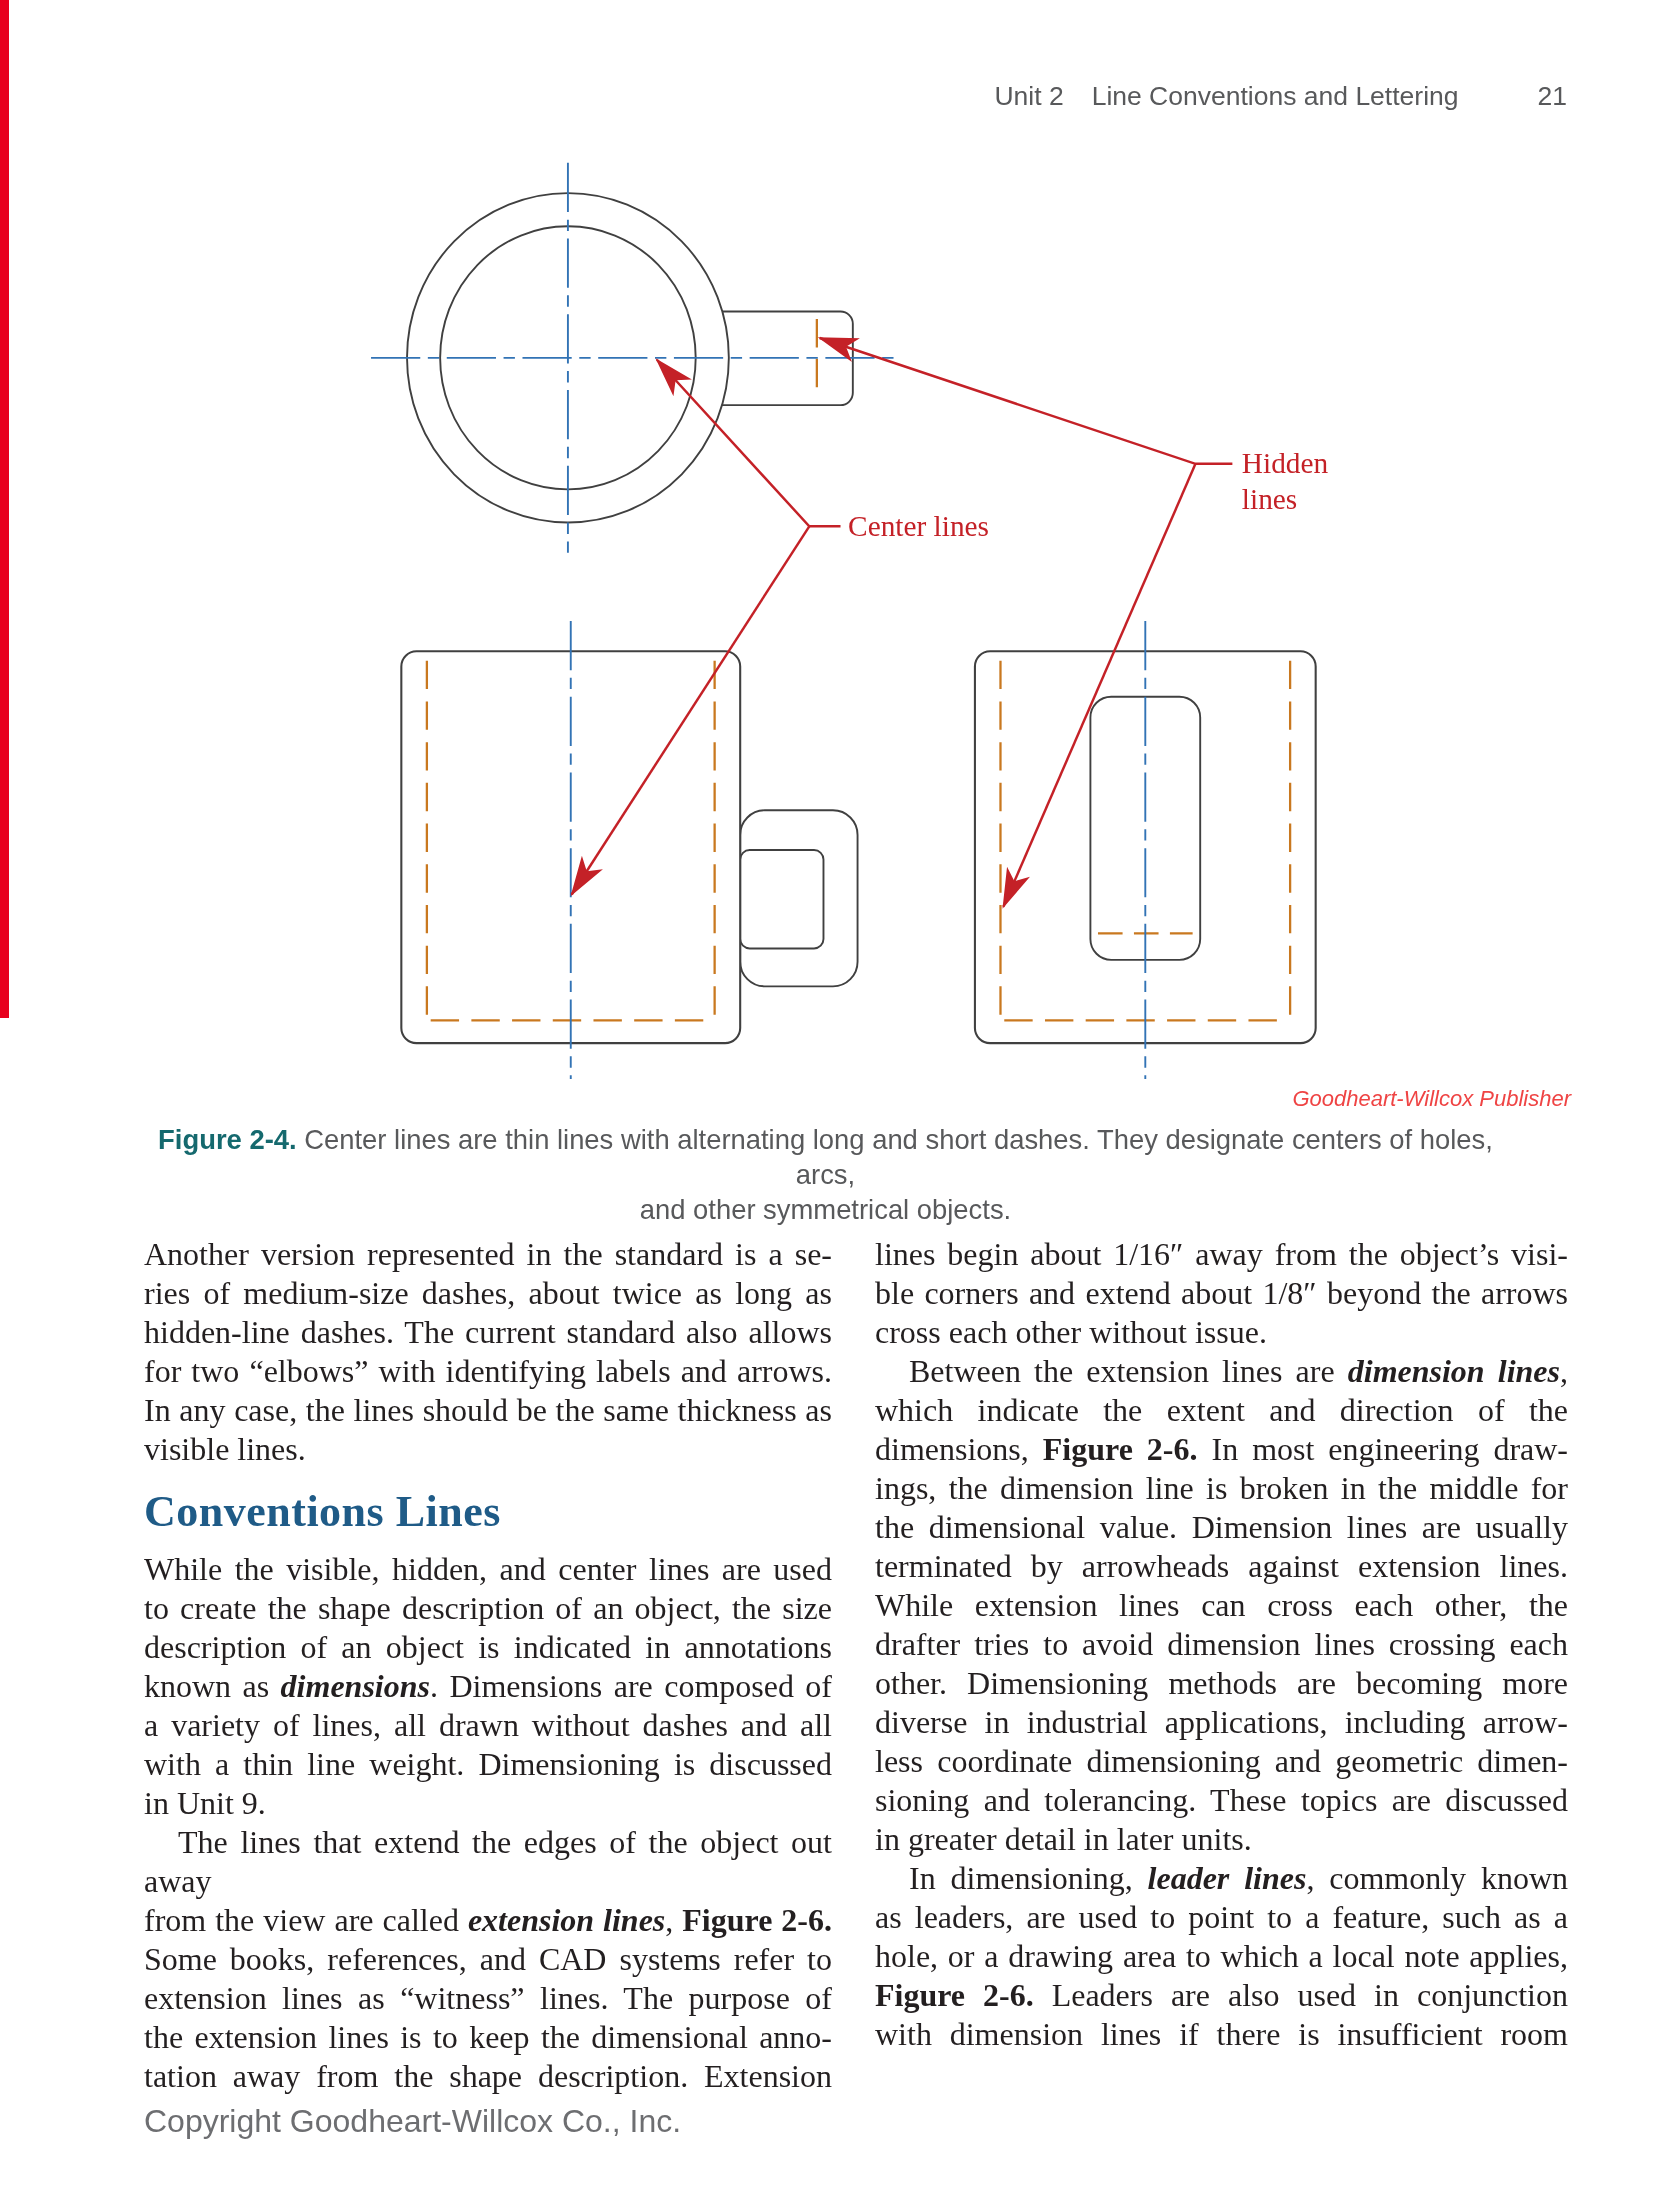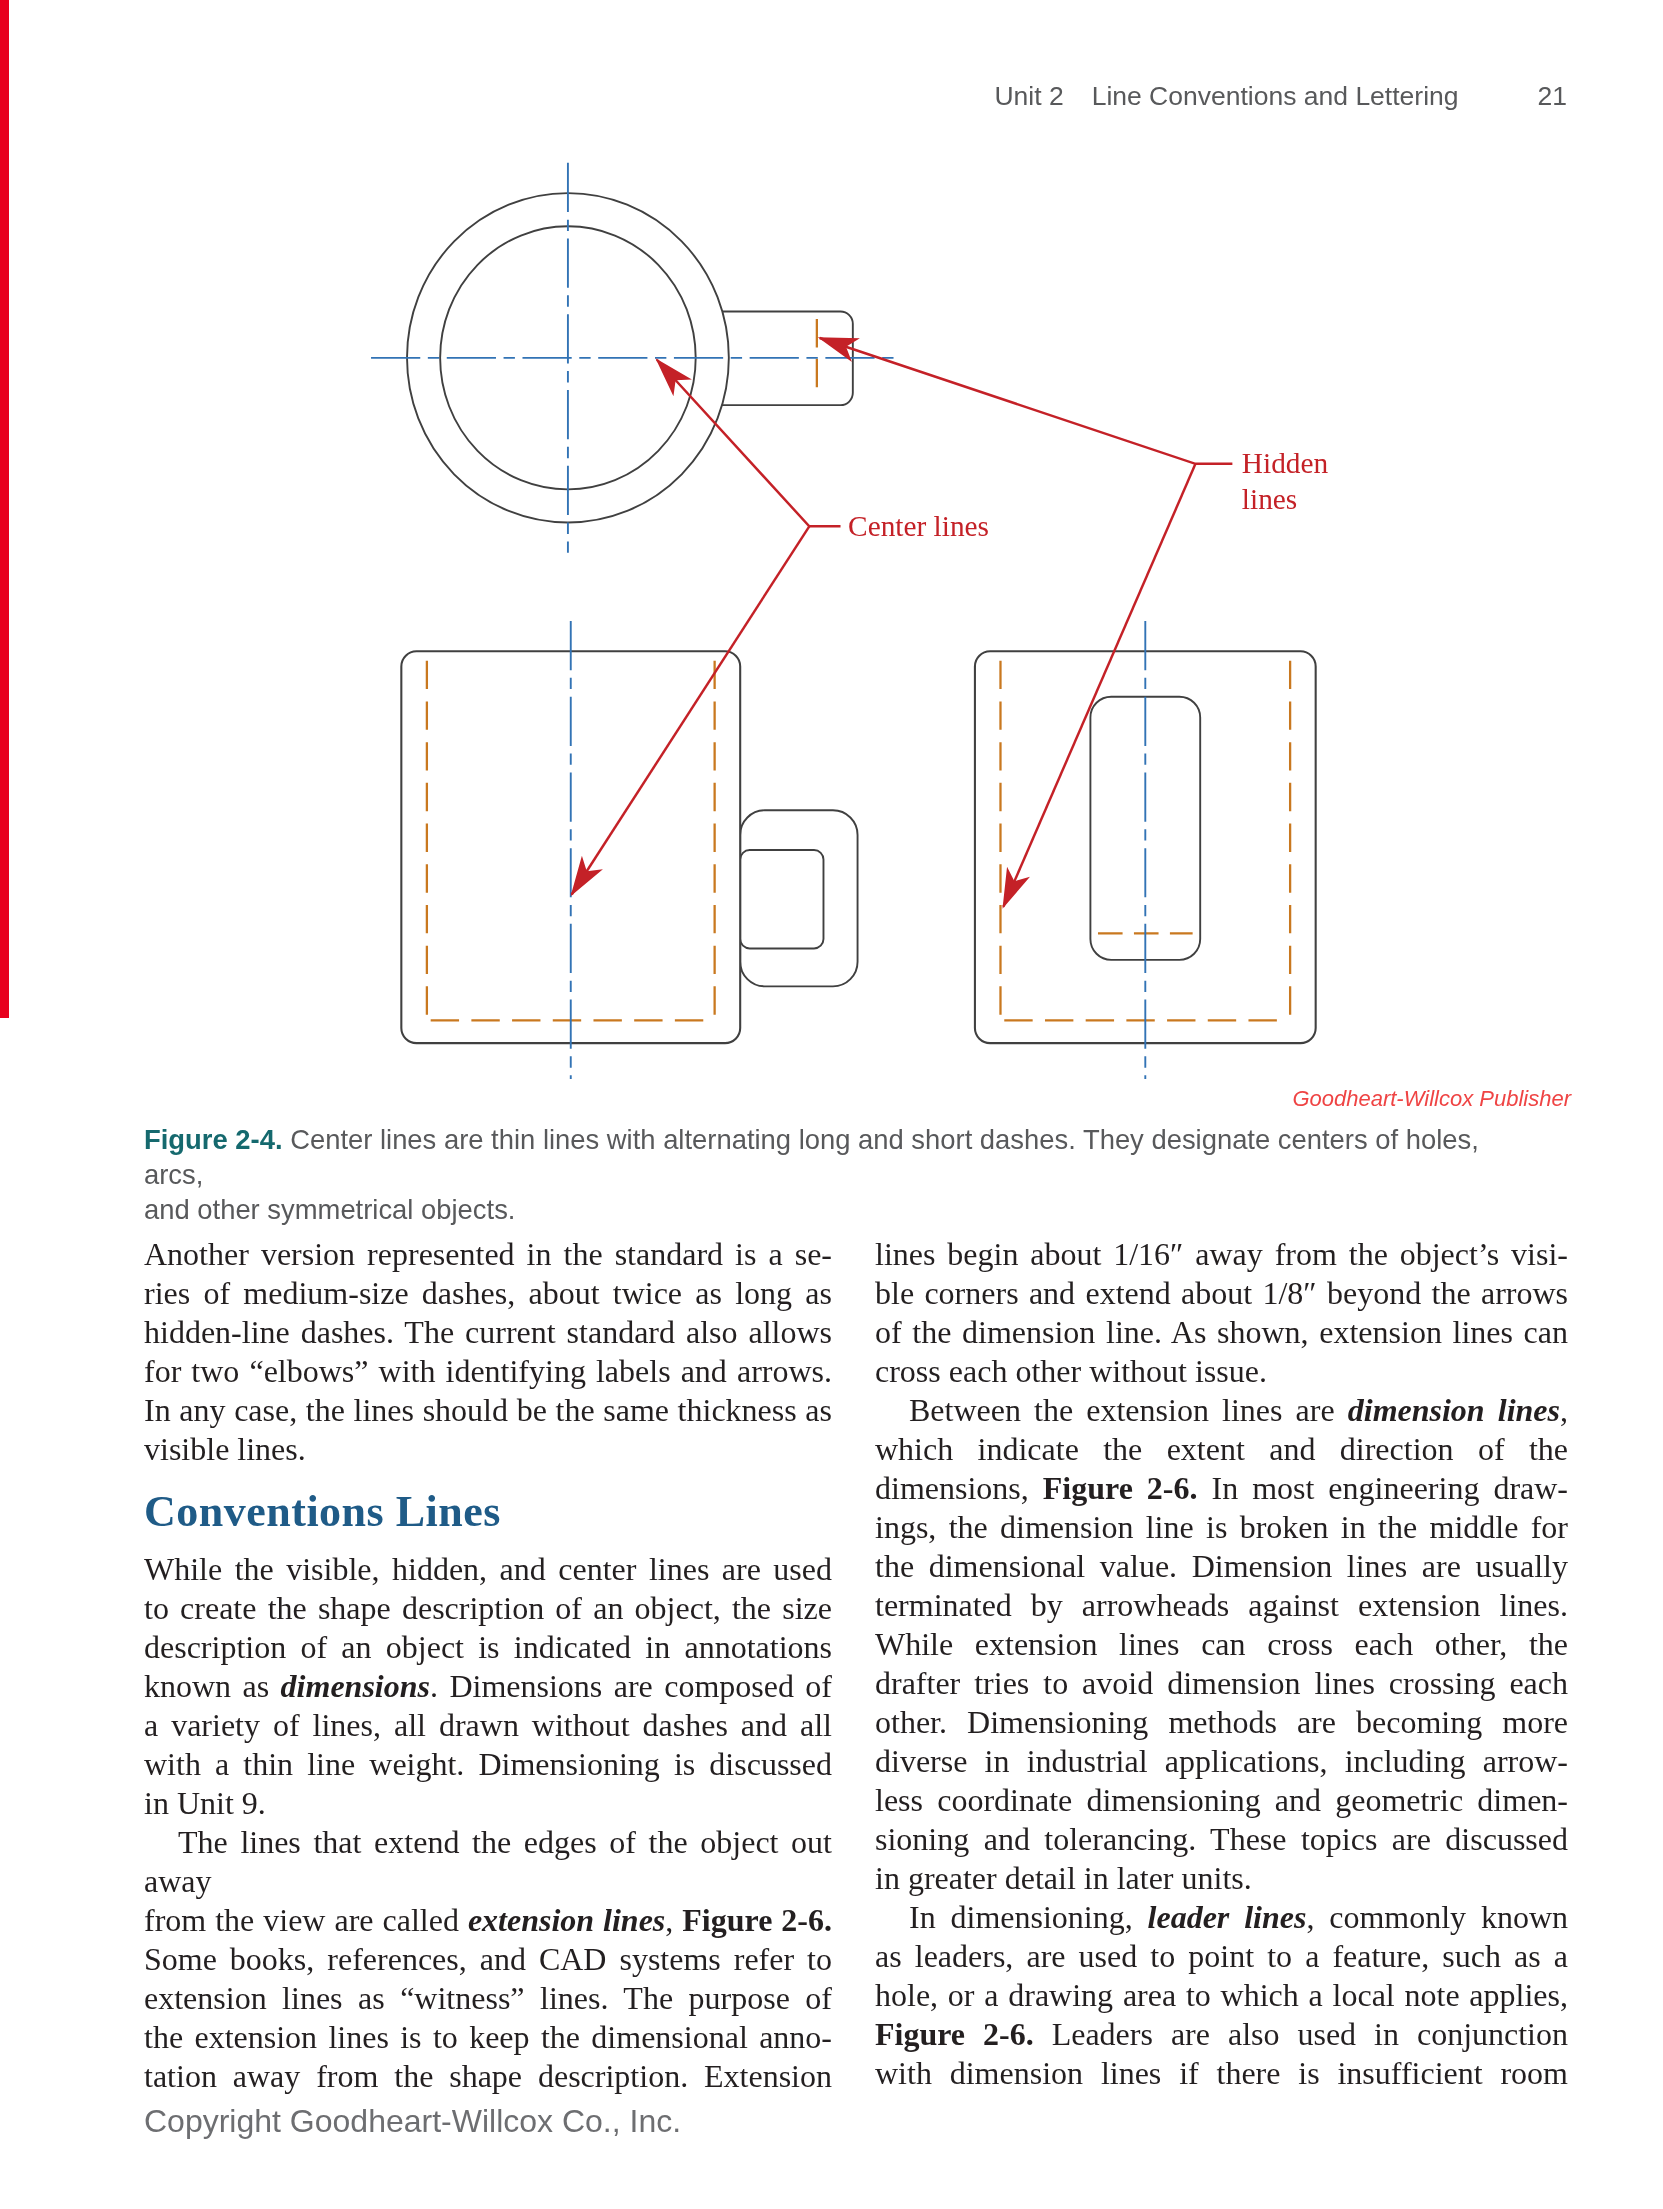--- a/index.html
+++ b/index.html
@@ -20,21 +20,21 @@
   #figure-svg{position:absolute;left:0;top:0;width:1664px;height:1117px;}
   text.red-label{font-family:"Liberation Serif",serif;font-size:31px;}
   
   #credit{
     position:absolute;top:1086px;right:93px;font-family:"Liberation Sans",sans-serif;
     font-style:italic;font-size:22px;color:#ef4444;
   }
   
   #caption{
     position:absolute;left:144px;top:1122px;width:1363px;
-    font-family:"Liberation Sans",sans-serif;font-size:27.4px;line-height:35px;color:#58595b;
+    font-family:"Liberation Sans",sans-serif;font-size:27.4px;line-height:35px;color:#58595b;text-align:center;
   }
   #caption .cap-label{font-weight:bold;color:#15696e;}
   
   .bodycol{
     position:absolute;top:1235px;font-size:32px;line-height:39px;color:#231f20;
   }
   #col-left{left:144px;width:688px;}
   #col-right{left:875px;width:693px;}
   .tline{text-align:justify;text-align-last:justify;white-space:normal;}
   .tline.pend{text-align-last:left;}
@@ -135,21 +135,20 @@
       <div class="tline ind"><span>The lines that extend the edges of the object out away</span></div>
       <div class="tline"><span>from the view are called </span><span class="bi">extension lines</span><span>, </span><span class="b">Figure 2-6.</span></div>
       <div class="tline"><span>Some books, references, and CAD systems refer to</span></div>
       <div class="tline"><span>extension lines as “witness” lines. The purpose of</span></div>
       <div class="tline"><span>the extension lines is to keep the dimensional anno-</span></div>
       <div class="tline"><span>tation away from the shape description. Extension</span></div>
     </div>
   <div id="col-right" class="bodycol">
       <div class="tline"><span>lines begin about 1/16″ away from the object’s visi-</span></div>
       <div class="tline"><span>ble corners and extend about 1/8″ beyond the arrows</span></div>
-      <div class="tline"><span>of the dimension line. As shown, extension lines can</span></div>
       <div class="tline pend"><span>cross each other without issue.</span></div>
       <div class="tline ind"><span>Between the extension lines are </span><span class="bi">dimension lines</span><span>,</span></div>
       <div class="tline"><span>which indicate the extent and direction of the</span></div>
       <div class="tline"><span>dimensions, </span><span class="b">Figure 2-6.</span><span> In most engineering draw-</span></div>
       <div class="tline"><span>ings, the dimension line is broken in the middle for</span></div>
       <div class="tline"><span>the dimensional value. Dimension lines are usually</span></div>
       <div class="tline"><span>terminated by arrowheads against extension lines.</span></div>
       <div class="tline"><span>While extension lines can cross each other, the</span></div>
       <div class="tline"><span>drafter tries to avoid dimension lines crossing each</span></div>
       <div class="tline"><span>other. Dimensioning methods are becoming more</span></div>

